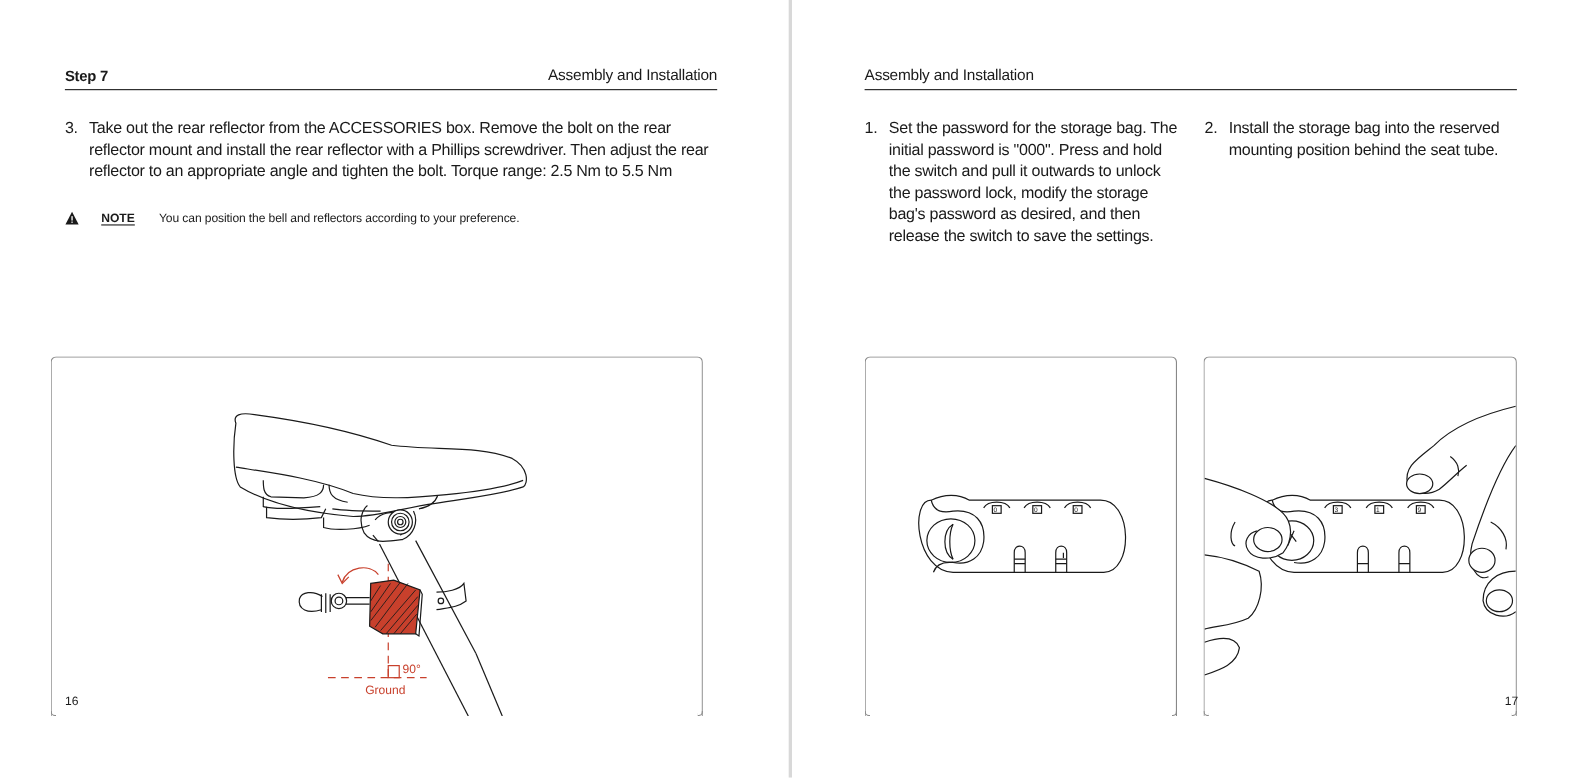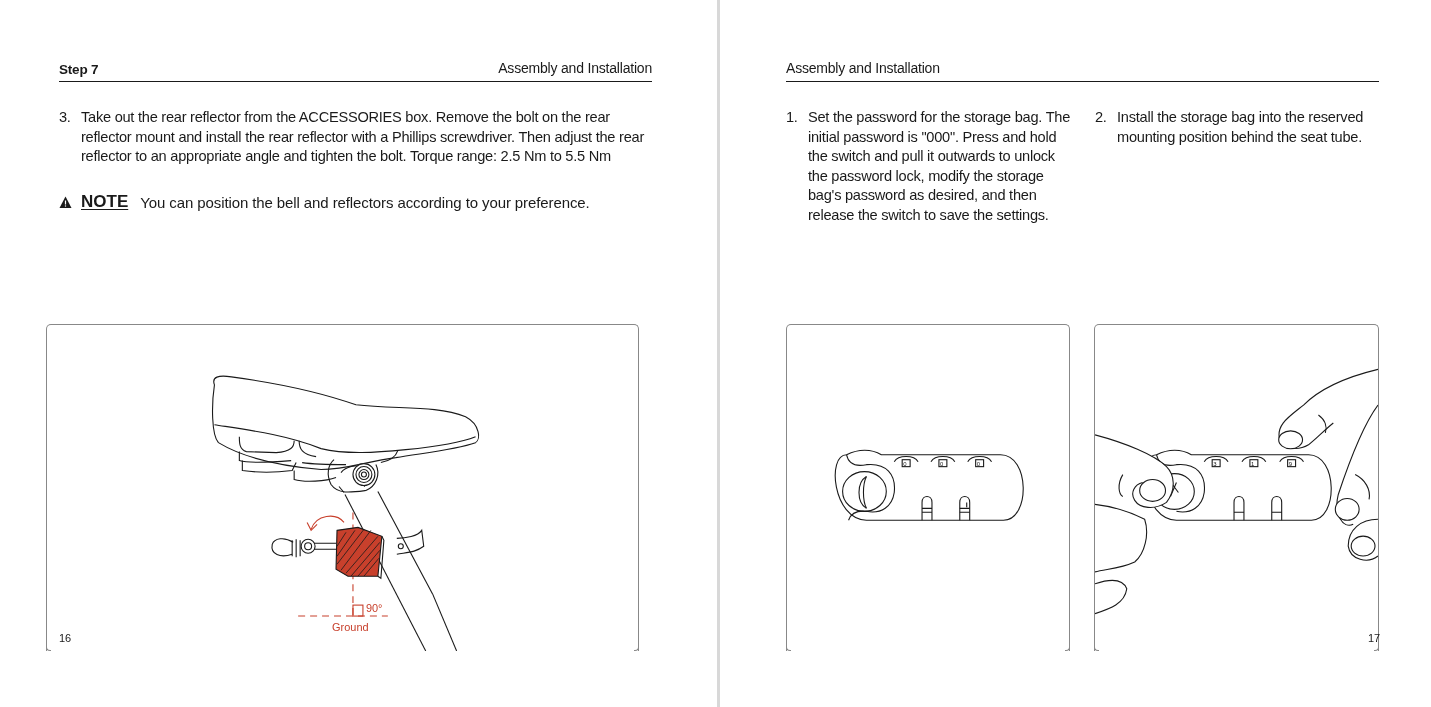--- a/index.html
+++ b/index.html
@@ -24,22 +24,22 @@
     .instruction { position: absolute; display: flex; font-size: 14.6px; line-height: 19.5px; letter-spacing: -0.25px; color: #1a1a1a; }
     .instruction .num { width: 22px; flex-shrink: 0; }
     .instruction .text { flex: 1; }
 
     .page.left .instruction { left: 59px; top: 108px; width: 595px; }
     .page.right .instr-1 { left: 66px; top: 108px; width: 286px; }
     .page.right .instr-2 { left: 375px; top: 108px; width: 280px; }
 
     .note { position: absolute; left: 59px; top: 192px; display: flex; align-items: center; gap: 8px; }
     .note-icon { width: 13px; height: 13px; display: block; }
-    .note-label { font-size: 17px; font-weight: bold; text-decoration: underline; text-underline-offset: 2px; margin-left: 1px; }
-    .note-text { font-size: 15px; margin-left: 4px; letter-spacing: -0.1px; }
+    .note-label { font-size: 11px; font-weight: bold; text-decoration: underline; text-underline-offset: 2px; margin-left: 12px; }
+    .note-text { font-size: 11px; margin-left: 14px; letter-spacing: -0.1px; }
 
     .panel { position: absolute; top: 324px; height: 327px; border: 1px solid #888; border-bottom: none; border-radius: 5px 5px 0 0; }
     .panel::before, .panel::after { content: ""; position: absolute; bottom: 0; width: 4px; height: 4px; border-bottom: 1px solid #888; }
     .panel::before { left: -1px; border-left: 1px solid #888; border-bottom-left-radius: 4px; }
     .panel::after { right: -1px; border-right: 1px solid #888; border-bottom-right-radius: 4px; }
     .panel svg { position: absolute; left: 0; top: 0; width: 100%; height: 100%; }
 
     .page.left .panel { left: 46px; width: 593px; }
     .page.right .panel-a { left: 66px; width: 284px; }
     .page.right .panel-b { left: 374px; width: 285px; }

